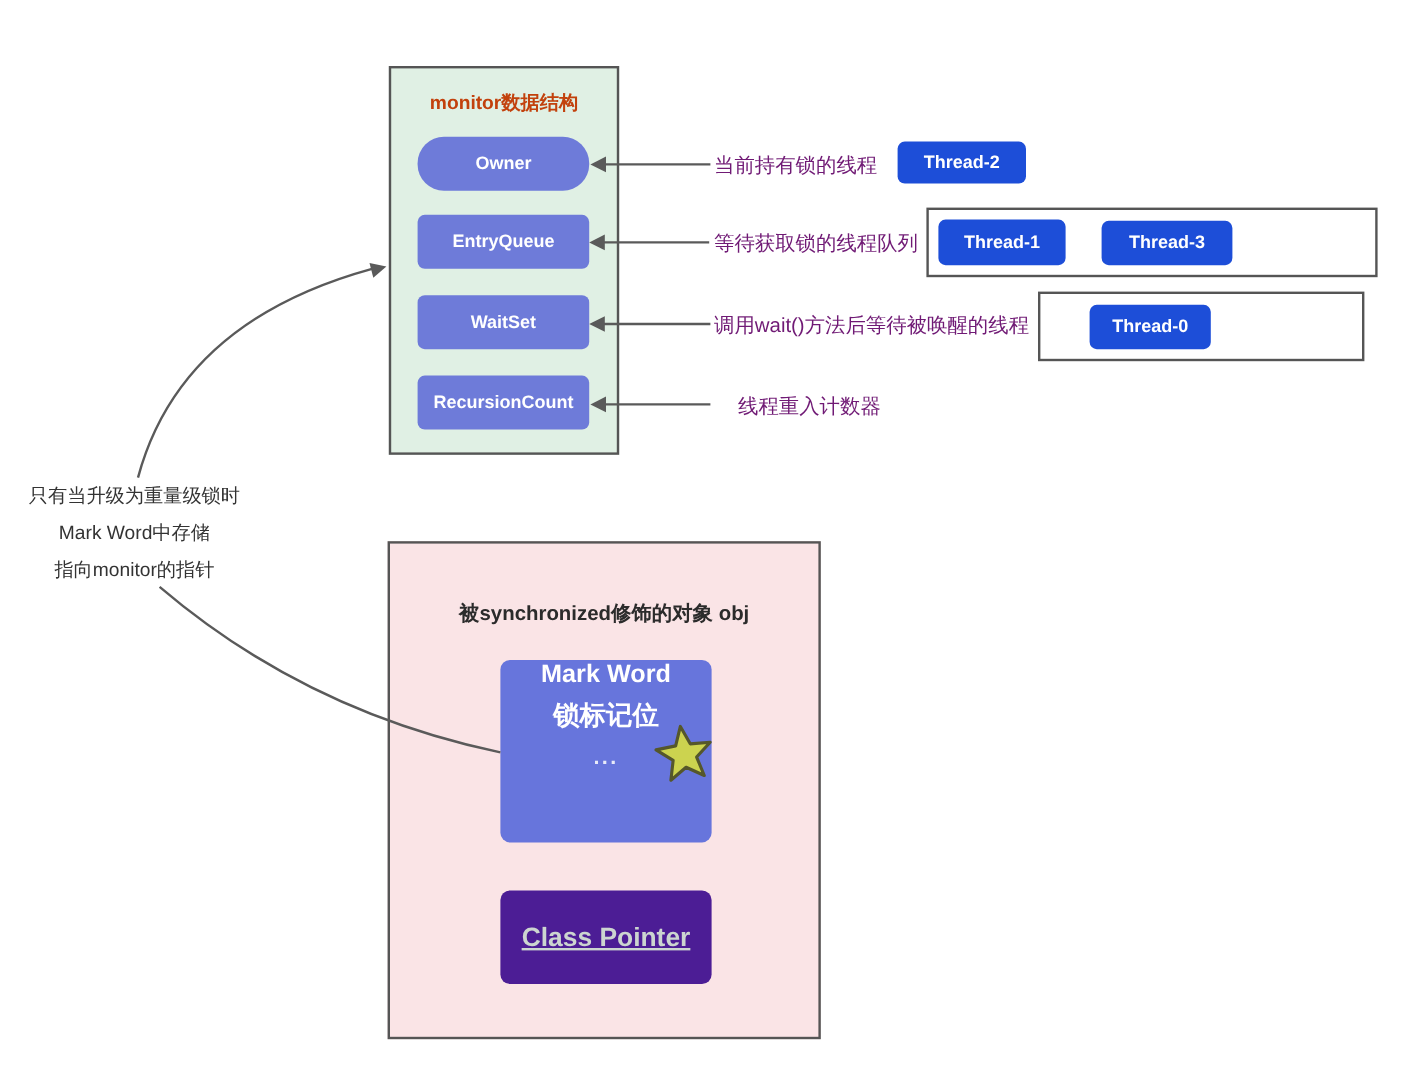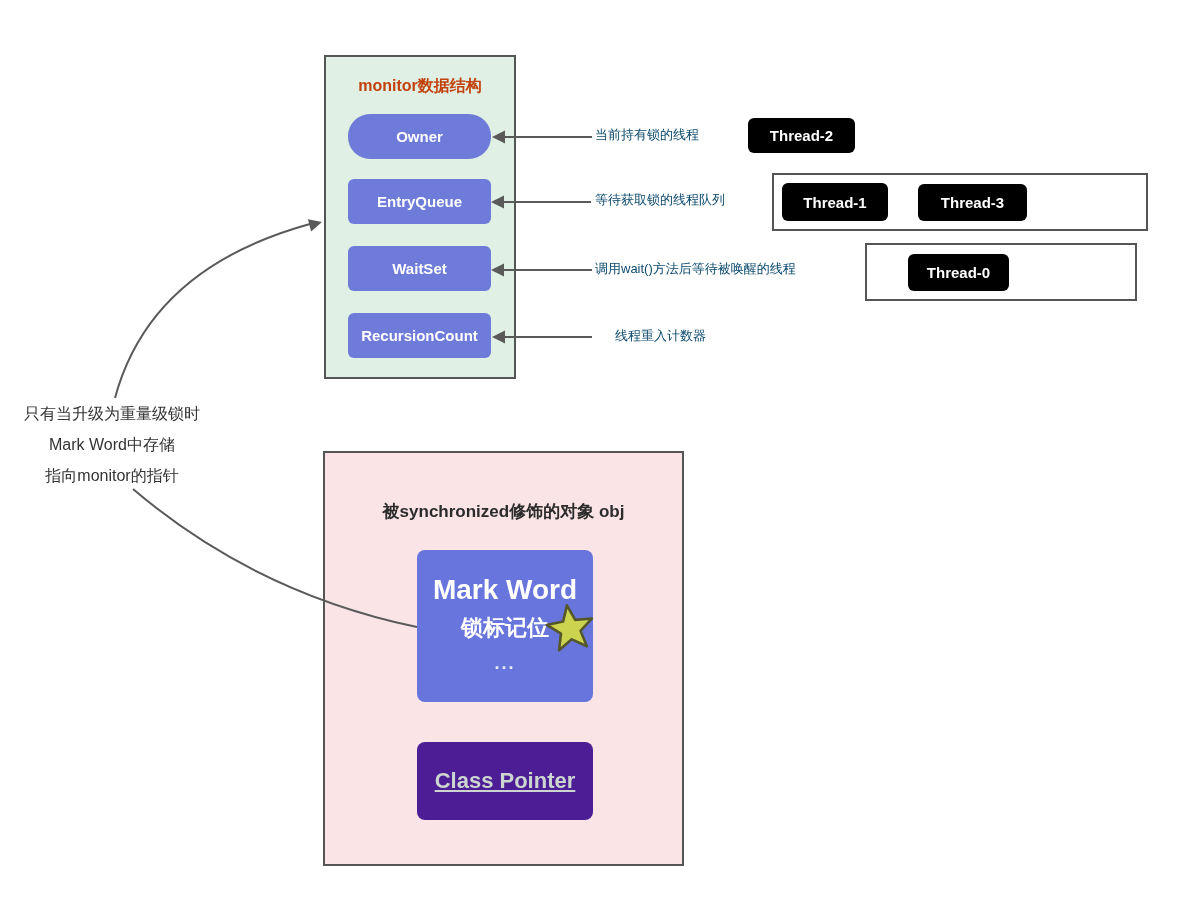--- a/index.html
+++ b/index.html
@@ -56,34 +56,34 @@
     z-index: 2;
   }
   .field-owner          { left: 348px; top: 114px; border-radius: 22px; }
   .field-entryqueue     { left: 348px; top: 179px; }
   .field-waitset        { left: 348px; top: 246px; }
   .field-recursioncount { left: 348px; top: 313px; }
 
   
   .ann {
     position: absolute;
-    font-size: 13px;
-    color: #0c4a6e;
+    font-size: 17px;
+    color: #701a75;
     white-space: nowrap;
     z-index: 2;
   }
   .ann-owner          { left: 595px; top: 126px; }
   .ann-entryqueue     { left: 595px; top: 191px; }
   .ann-waitset        { left: 595px; top: 260px; }
   .ann-recursioncount { left: 595px; top: 327px; margin-left: 20px; }
 
   
   .thread-chip {
     position: absolute;
-    background: #000000;
+    background: #1d4ed8;
     border-radius: 6px;
     color: #ffffff;
     font-size: 15px;
     font-weight: bold;
     display: flex;
     align-items: center;
     justify-content: center;
     z-index: 3;
   }
   .chip-thread2 { left: 748px; top: 118px; width: 107px; height: 35px; }
@@ -137,22 +137,21 @@
     left: 417px; top: 550px;
     width: 176px; height: 152px;
     background: #6775dc;
     border-radius: 8px;
     z-index: 2;
     display: flex;
     flex-direction: column;
     align-items: center;
   }
   .markword-title {
-    margin-top: 24px;
-    font-size: 28px;
+    font-size: 21px;
     font-weight: bold;
     color: #ffffff;
   }
   .markword-subtitle {
     margin-top: 7px;
     font-size: 22px;
     font-weight: bold;
     color: #ffffff;
   }
   .markword-ellipsis {

